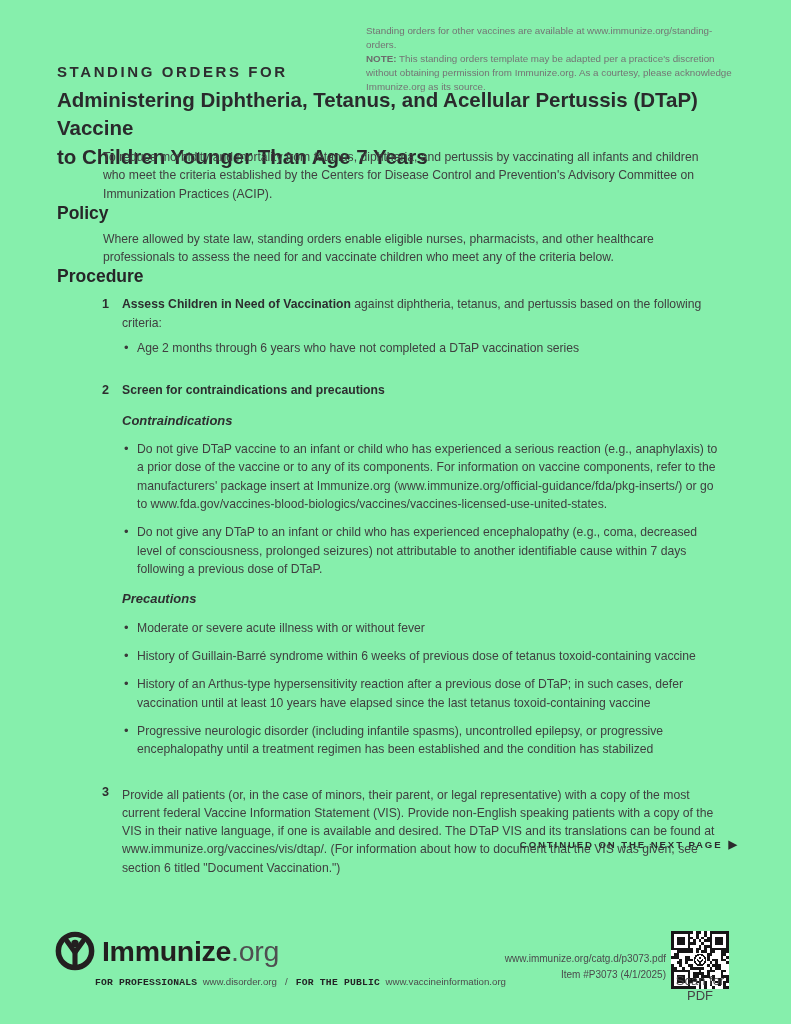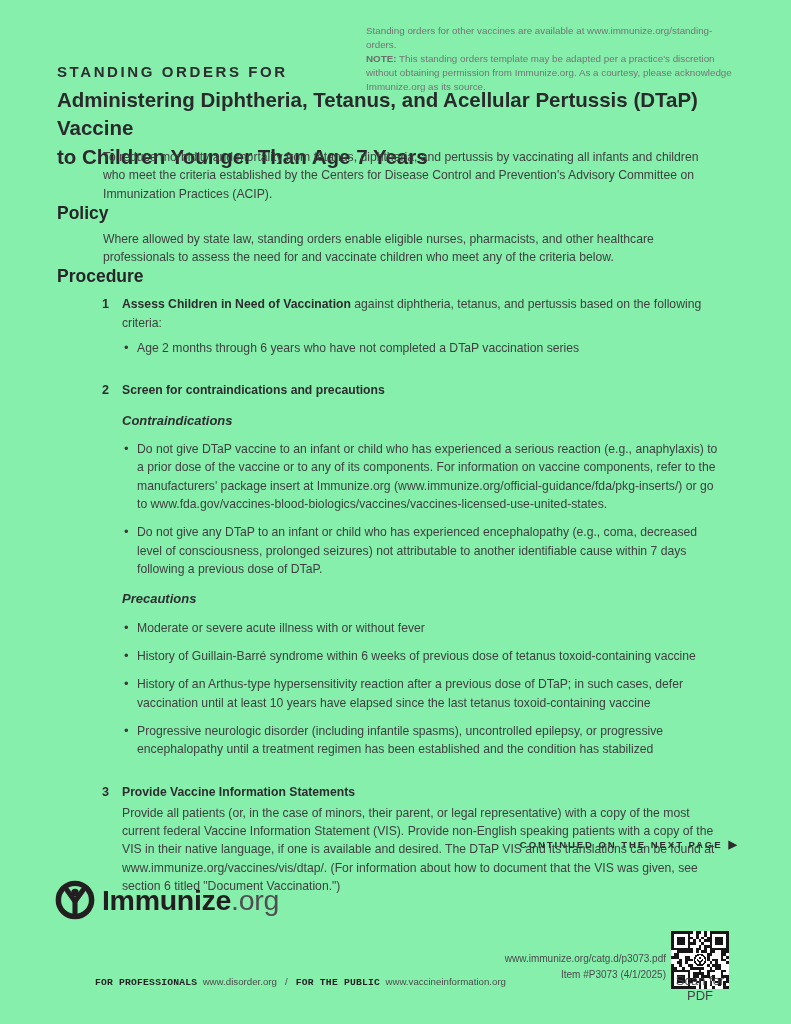--- a/index.html
+++ b/index.html
@@ -67,21 +67,21 @@
 
   
   .continued {
     position: absolute; right: 54px; top: 838px;
     font-size: 9.6px; font-weight: 700; letter-spacing: 1.9px; color: #2b2b2d;
     display: flex; align-items: center; gap: 6px;
   }
   .continued .tri { font-size: 11px; letter-spacing: 0; }
 
   
-  .brand { position: absolute; left: 55px; top: 880px; display: flex; align-items: center; text-align: center; }
+  .brand { position: absolute; left: 55px; top: 931px; display: flex; align-items: center; text-align: center; }
   .brand-text { margin-left: 7px; font-size: 28.5px; line-height: 40px; letter-spacing: -0.3px; }
   .brand-text .b1 { font-weight: 700; color: #231f20; }
   .brand-text .b2 { font-weight: 400; color: #4f4f51; }
   .footer-links {
     position: absolute; left: 95px; top: 976px;
     font-size: 9.7px; color: #4c4c4c;
   }
   .footer-links b { color: #232325; letter-spacing: 0.2px; font-family: Liberation Mono, monospace; }
   .footer-right {
     position: absolute; right: 125px; top: 951px;
@@ -148,21 +148,20 @@
           <li>History of Guillain-Barré syndrome within 6 weeks of previous dose of tetanus toxoid-containing vaccine</li>
           <li>History of an Arthus-type hypersensitivity reaction after a previous dose of DTaP; in such cases, defer vaccination until at least 10 years have elapsed since the last tetanus toxoid-containing vaccine</li>
           <li>Progressive neurologic disorder (including infantile spasms), uncontrolled epilepsy, or progressive encephalopathy until a treatment regimen has been established and the condition has stabilized</li>
         </ul>
       </div>
     </div>
 
     <div class="proc-item gap">
       <span class="num">3</span>
       <div class="ibody">
-        <p class="ihead"><b>Provide Vaccine Information Statements</b></p>
         <p class="itext">Provide all patients (or, in the case of minors, their parent, or legal representative) with a copy of the most current federal Vaccine Information Statement (VIS). Provide non-English speaking patients with a copy of the VIS in their native language, if one is available and desired. The DTaP VIS and its translations can be found at www.immunize.org/vaccines/vis/dtap/. (For information about how to document that the VIS was given, see section 6 titled "Document Vaccination.")</p>
       </div>
     </div>
 
   </div>
 
   <div class="continued">
     <span>CONTINUED ON THE NEXT PAGE</span>
     <span class="tri">▶</span>
   </div>

